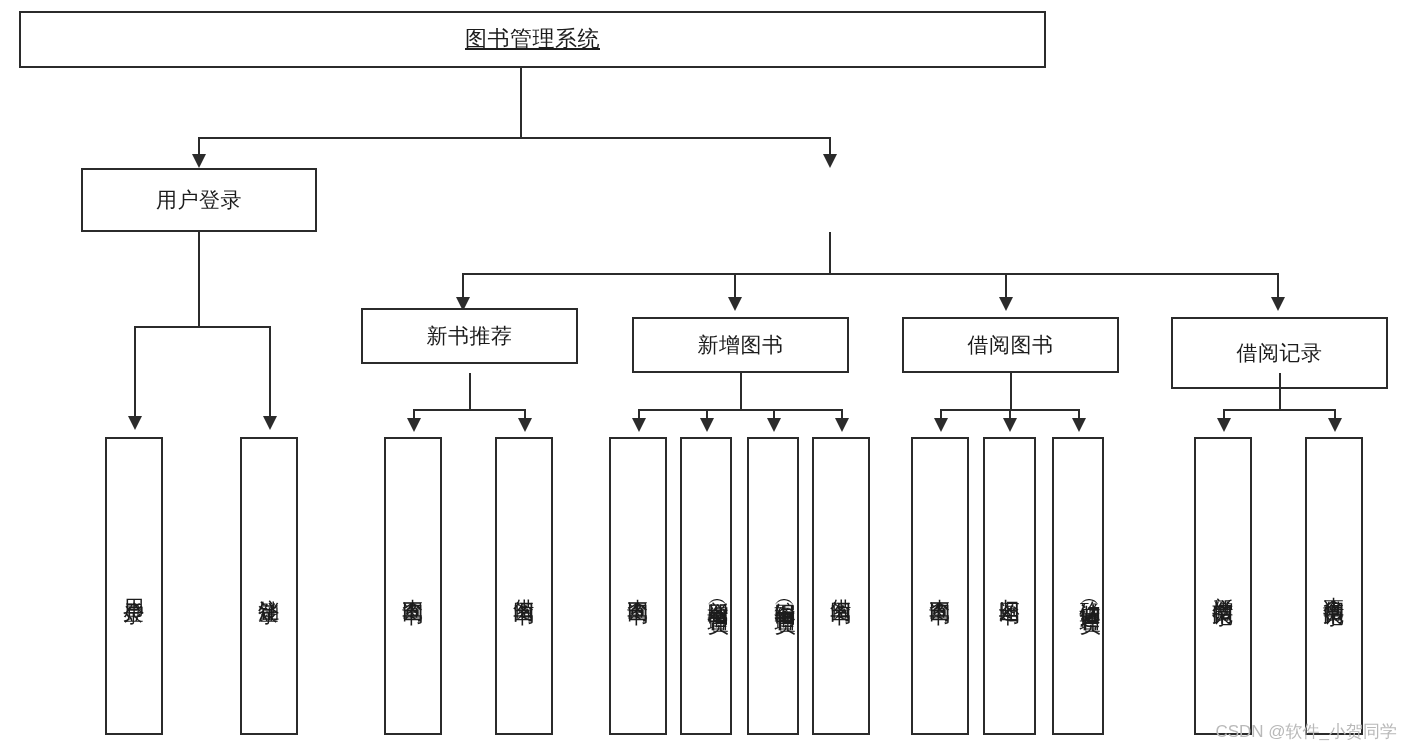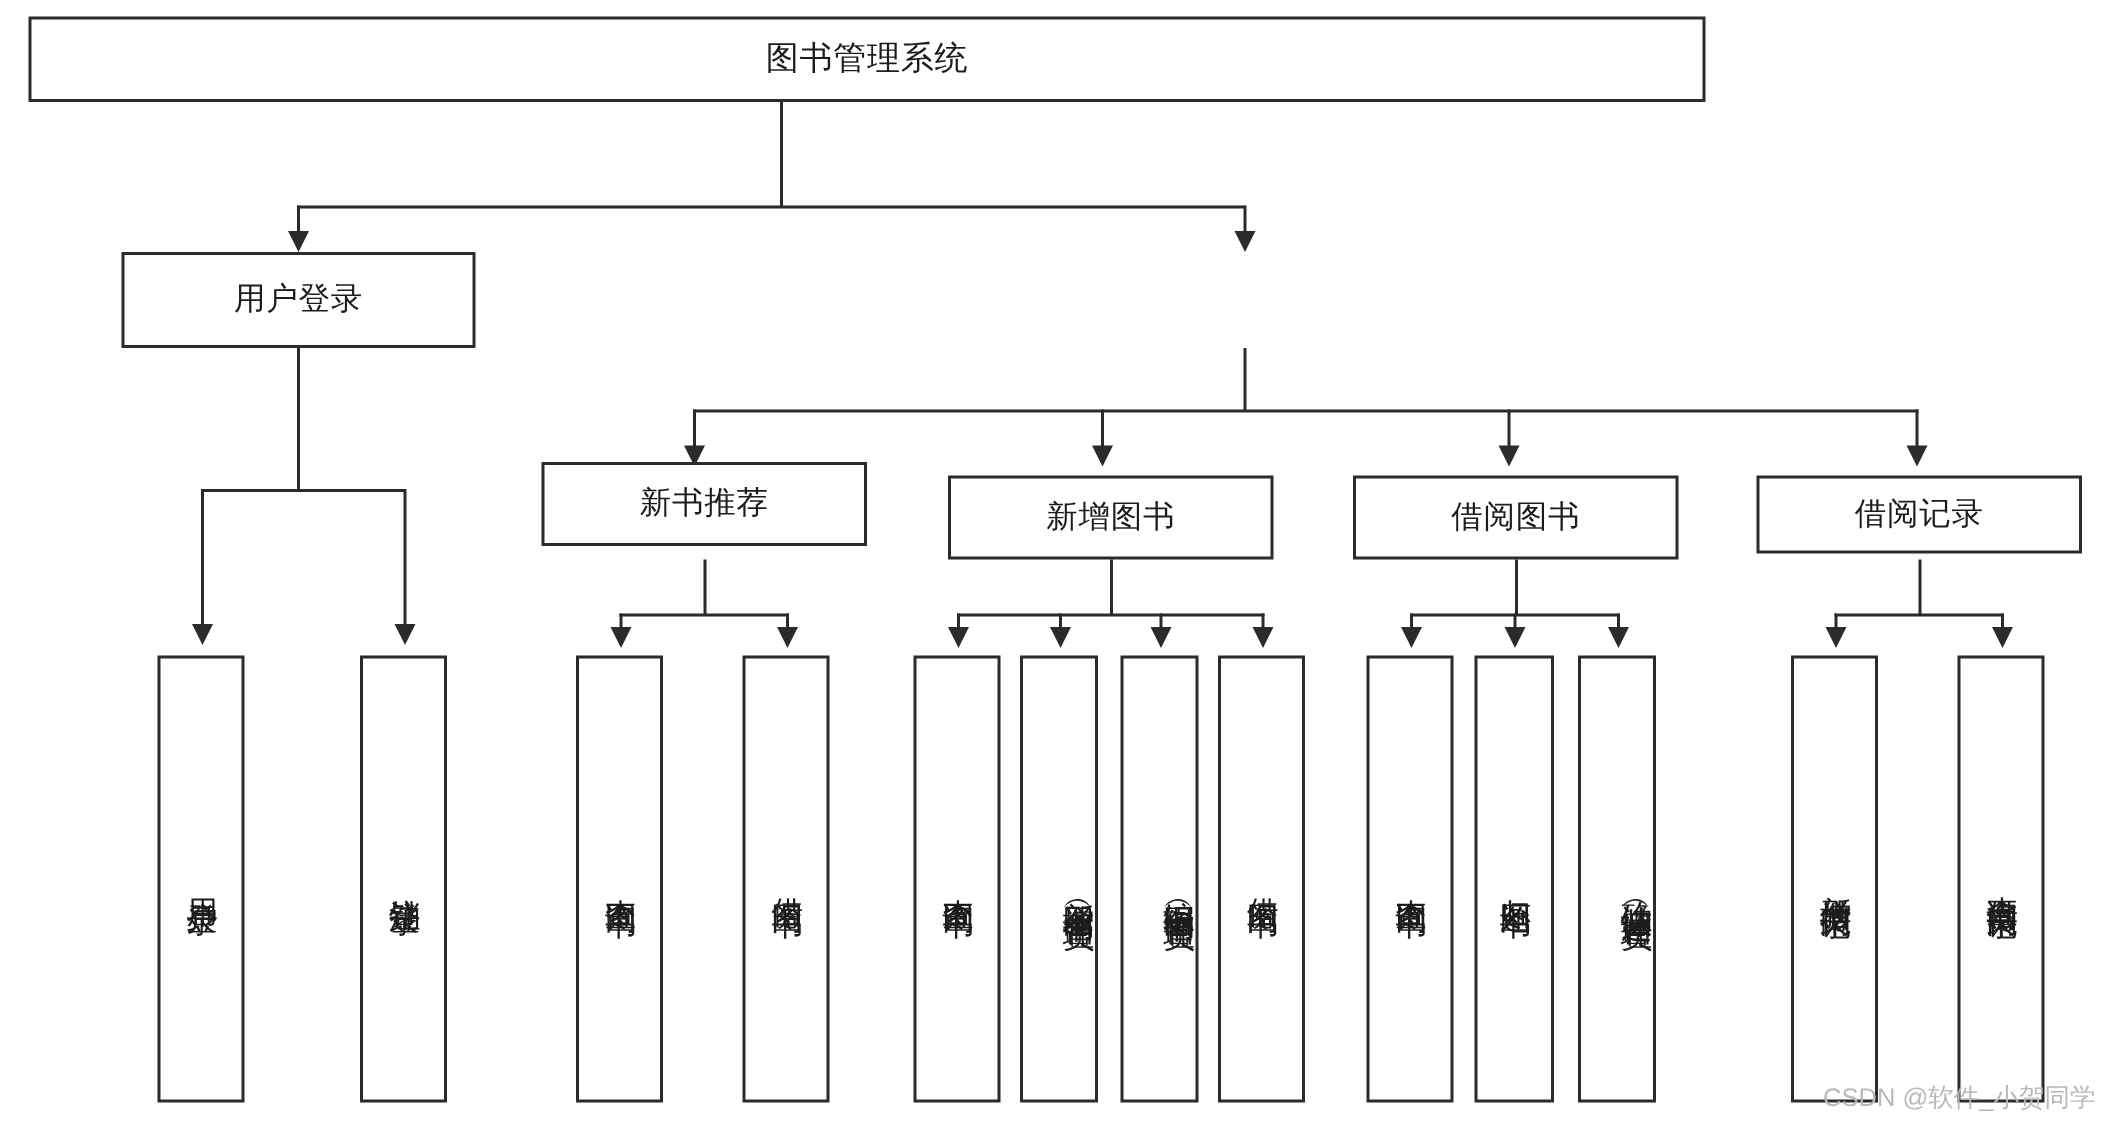--- a/index.html
+++ b/index.html
@@ -78,21 +78,21 @@
     color: #b9b9b9;
     white-space: nowrap;
     user-select: none;
   }
 </style>
 </head>
 <body>
 
 <div id="canvas">
 
-  <div class="node h root" style="left:19px; top:11px; width:1118px; height:57px;">图书管理系统</div>
+  <div class="node h root" style="left:19px; top:11px; width:1027px; height:57px;text-decoration:underline;">图书管理系统</div>
 
   <div class="ln v" style="left:520px; top:68px; height:70px;"></div>
   <div class="ln h" style="left:198px; top:137px; width:632px;"></div>
   <div class="ln v" style="left:198px; top:137px; height:22px;"></div>
   <div class="ln v" style="left:829px; top:137px; height:22px;"></div>
   <div class="arrow" style="left:192px; top:154px;"></div>
   <div class="arrow" style="left:823px; top:154px;"></div>
 
   <div class="node h" style="left:81px; top:168px; width:236px; height:64px;">用户登录</div>
 
@@ -114,21 +114,21 @@
   <div class="arrow" style="left:728px; top:297px;"></div>
   <div class="arrow" style="left:999px; top:297px;"></div>
   <div class="arrow" style="left:1271px; top:297px;"></div>
 
   <div class="node h" style="left:361px; top:308px; width:217px; height:56px;">新书推荐</div>
 
   <div class="node h" style="left:632px; top:317px; width:217px; height:56px;">新增图书</div>
 
   <div class="node h" style="left:902px; top:317px; width:217px; height:56px;">借阅图书</div>
 
-  <div class="node h" style="left:1171px; top:317px; width:217px; height:52px;">借阅记录</div>
+  <div class="node h" style="left:1171px; top:317px; width:217px; height:72px;">借阅记录</div>
 
   <div class="ln v" style="left:469px; top:373px; height:37px;"></div>
   <div class="ln h" style="left:413px; top:409px; width:113px;"></div>
   <div class="ln v" style="left:413px; top:409px; height:12px;"></div>
   <div class="ln v" style="left:524px; top:409px; height:12px;"></div>
   <div class="arrow" style="left:407px; top:418px;"></div>
   <div class="arrow" style="left:518px; top:418px;"></div>
 
   <div class="ln v" style="left:740px; top:373px; height:37px;"></div>
   <div class="ln h" style="left:638px; top:409px; width:205px;"></div>

